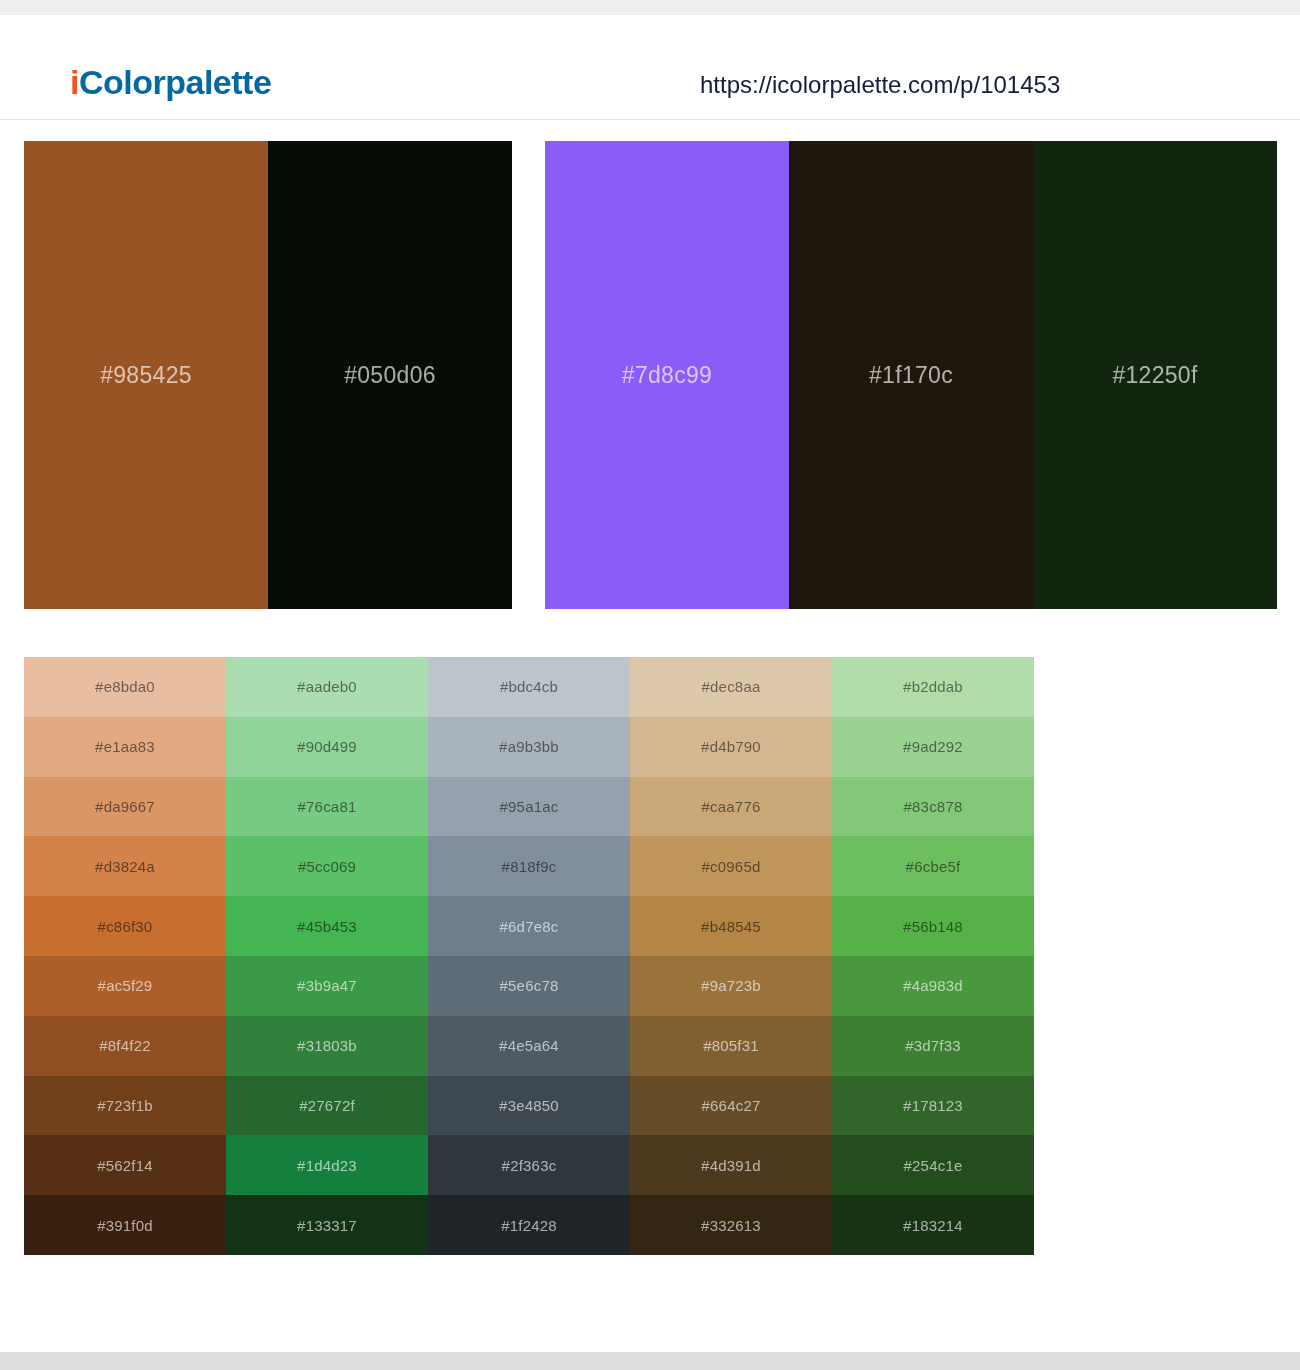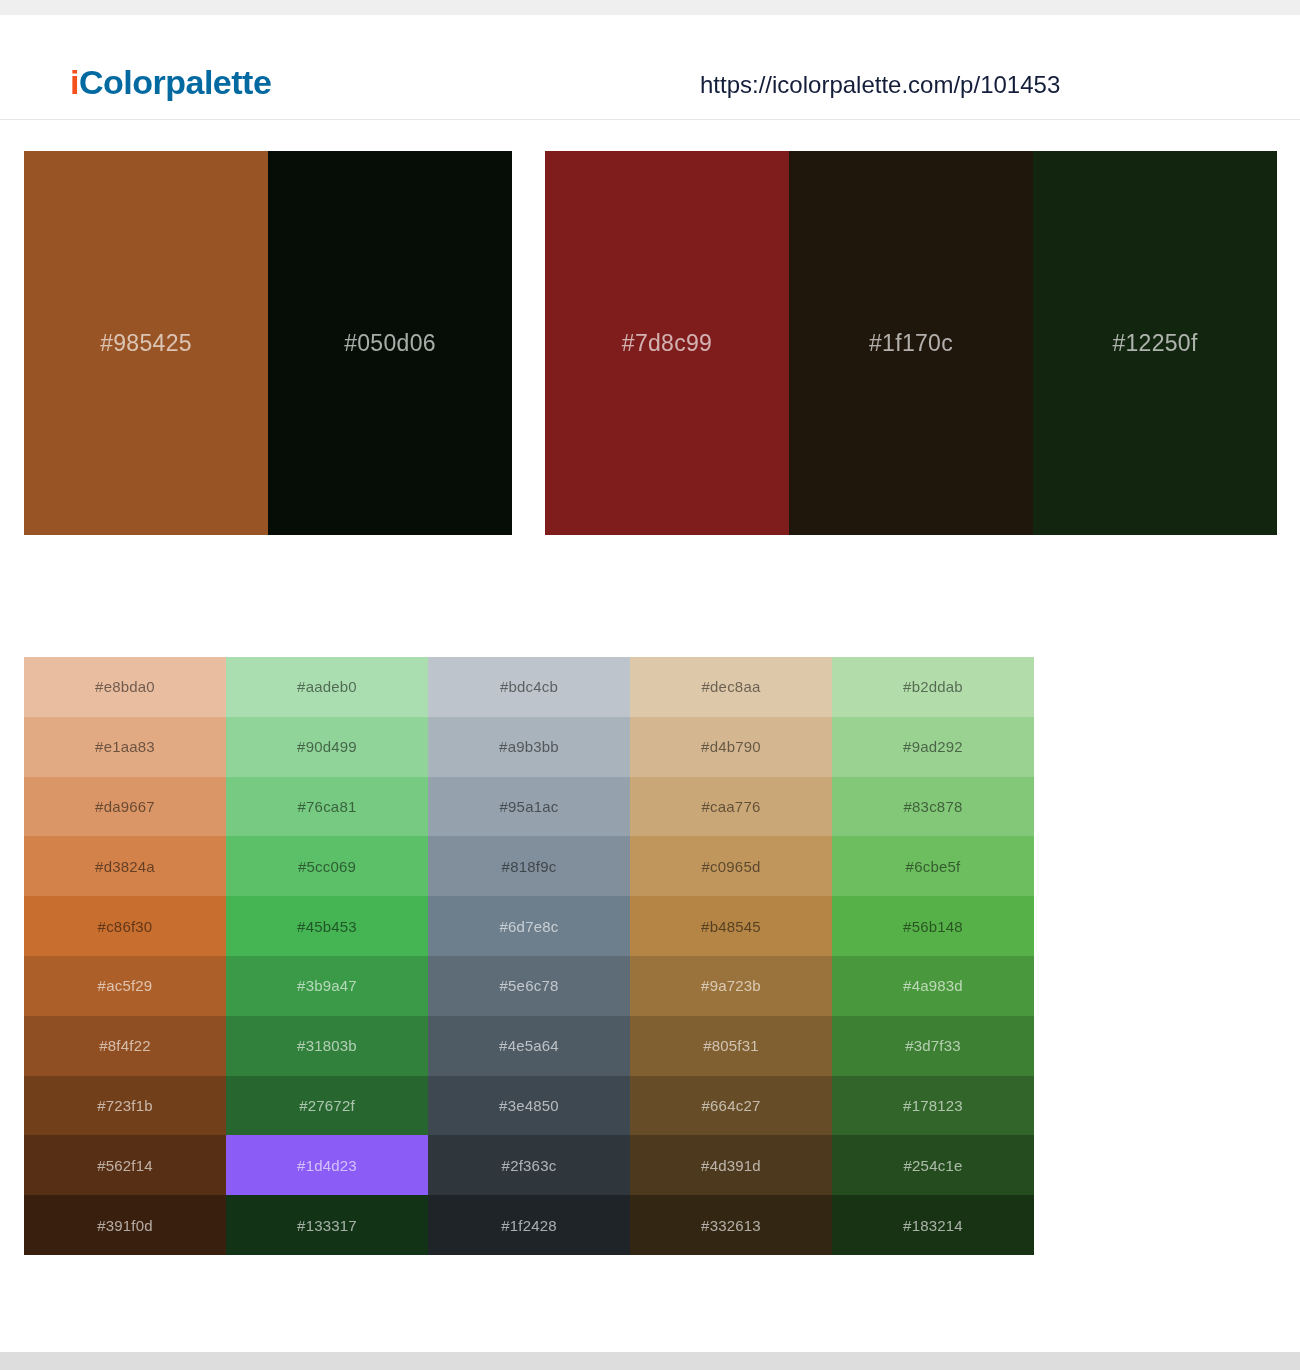--- a/index.html
+++ b/index.html
@@ -21,22 +21,22 @@
   }
   .logo .logo-i { color:#f4511e; }
   .logo .logo-rest { color:#0369a1; }
   .url {
     position:absolute; left:700px; top:56px;
     font-size:24px; color:#141d3a; white-space:nowrap;
   }
 
   
   .main-strip {
-    position:absolute; left:24px; top:151px;
-    width:1253px; height:384px;
+    position:absolute; left:24px; top:141px;
+    width:1253px; height:468px;
     display:flex;
   }
   .main-sw {
     flex:1 1 0; height:100%;
     display:flex; align-items:center; justify-content:center;
   }
   .main-sw .lbl {
     font-size:23px; letter-spacing:0.3px;
     color:rgba(255,255,255,0.66);
   }
@@ -73,21 +73,21 @@
   <div class="url">https://icolorpalette.com/p/101453</div>
 </div>
 
 <div class="main-strip" id="main-strip">
     <div class="main-sw" style="background: rgb(152, 84, 37);">
       <span class="lbl">#985425</span>
     </div>
     <div class="main-sw" style="background: rgb(5, 13, 6);">
       <span class="lbl">#050d06</span>
     </div>
-    <div class="main-sw" style="background: #7f1d1d; margin-left: 33px;">
+    <div class="main-sw" style="background: #8b5cf6; margin-left: 33px;">
       <span class="lbl">#7d8c99</span>
     </div>
     <div class="main-sw" style="background: rgb(31, 23, 12);">
       <span class="lbl">#1f170c</span>
     </div>
     <div class="main-sw" style="background: rgb(18, 37, 15);">
       <span class="lbl">#12250f</span>
     </div>
   </div>
 
@@ -142,21 +142,21 @@
       </div>
       <div class="cell" style="background: rgb(59, 154, 71);">
         <span class="lbl">#3b9a47</span>
       </div>
       <div class="cell" style="background: rgb(49, 128, 59);">
         <span class="lbl">#31803b</span>
       </div>
       <div class="cell" style="background: rgb(39, 103, 47);">
         <span class="lbl">#27672f</span>
       </div>
-      <div class="cell" style="background: #8b5cf6;">
+      <div class="cell" style="background: #15803d;">
         <span class="lbl">#1d4d23</span>
       </div>
       <div class="cell" style="background: rgb(19, 51, 23);">
         <span class="lbl">#133317</span>
       </div>
     </div>
     <div class="grid-col">
       <div class="cell light" style="background: rgb(189, 196, 203);">
         <span class="lbl">#bdc4cb</span>
       </div>

